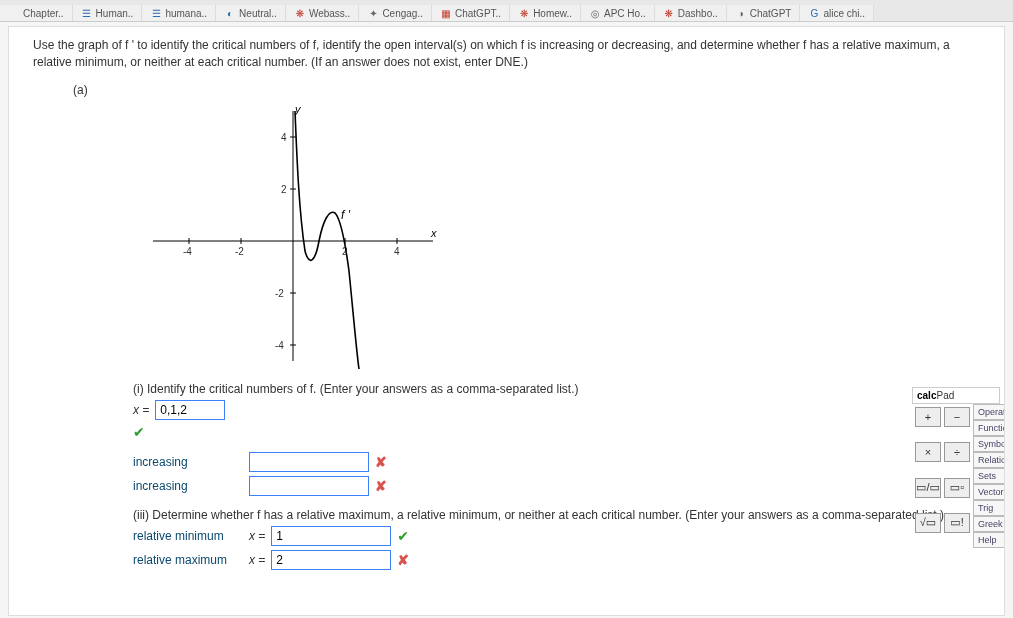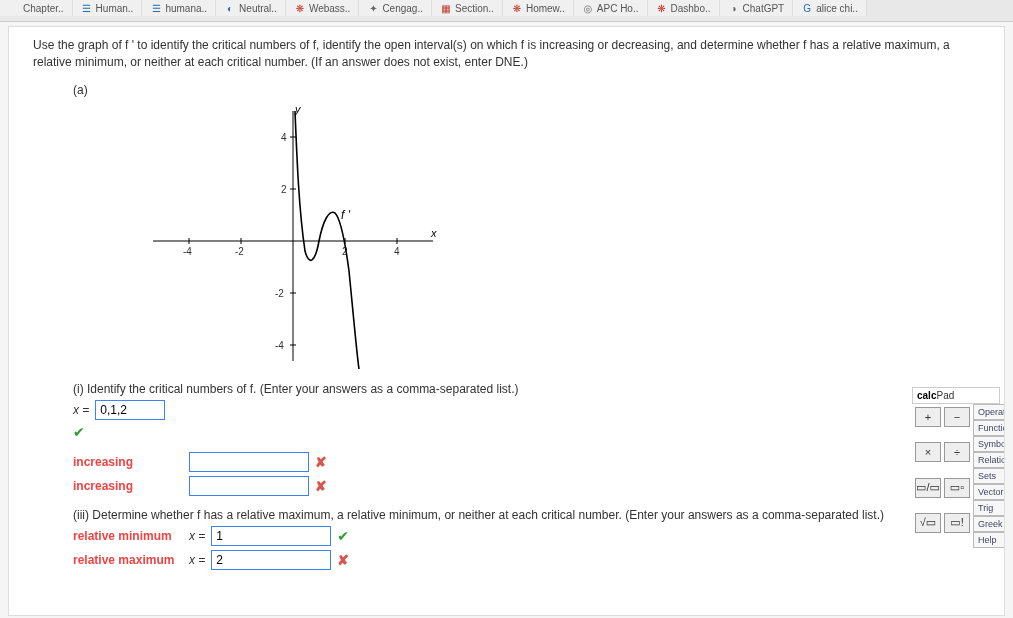--- a/index.html
+++ b/index.html
@@ -1,26 +1,26 @@
 <!DOCTYPE html>
 <html><head>
   <meta charset="utf-8">
   <style>
     * { box-sizing: border-box; margin: 0; padding: 0; }
     body { font-family: Arial, Helvetica, sans-serif; font-size: 12px; color: #333; background: #f5f5f5; width: 1013px; height: 618px; overflow: hidden; position: relative; }
-    .tabs { display: flex; background: #e8e8e8; border-bottom: 1px solid #ccc; height: 22px; align-items: flex-start; }
+    .tabs { display: flex; background: #e8e8e8; border-bottom: 1px solid #ccc; height: 22px; align-items: flex-end; }
     .tab { padding: 2px 8px; font-size: 10px; color: #555; border-right: 1px solid #ddd; display: flex; align-items: center; gap: 3px; cursor: pointer; background: #f0f0f0; white-space: nowrap; overflow: hidden; }
     .tab-icon { width: 12px; height: 12px; display: inline-flex; align-items:center; justify-content:center; font-size:10px; }
     .content { padding: 10px 24px; background: #fff; margin: 4px 8px; border: 1px solid #ddd; height: 590px; position: relative; overflow: hidden; }
     .question-text { font-size: 12px; color: #333; line-height: 1.4; margin-bottom: 12px; }
     .part-label { margin-left: 40px; margin-bottom: 4px; }
     .graph-wrap { margin-left: 110px; margin-bottom: 8px; }
-    .sub { margin-left: 40px; margin-bottom: 12px; font-size: 12px; }
+    .sub { margin-left: 100px; margin-bottom: 12px; font-size: 12px; }
     .row { display: flex; align-items: center; gap: 6px; margin-top: 4px; }
-    .label-left { width: 110px; color: #ef4444; font-weight: bold; }
+    .label-left { width: 110px; color: #0c4a6e; }
     input.ans { border: 1px solid #3b82f6; height: 20px; padding: 2px 4px; font-size: 12px; background: #fff; }
     .w70 { width: 70px; }
     .w120 { width: 120px; }
     .check { color: #2a9d2a; font-size: 14px; }
     .cross { color: #d9534f; font-size: 14px; font-weight: bold; }
     .eq { font-style: italic; }
     
     .calcpad { position: absolute; right: 4px; top: 360px; width: 88px; font-size: 10px; }
     .calcpad-title { text-align: left; padding: 2px 4px; background: #fff; border:1px solid #ccc; }
     .calcpad-title b { color: #000; }
@@ -56,21 +56,21 @@
   <div class="tab">
       <span class="tab-icon icon-red">❋</span>
       <span>Webass..</span>
     </div>
   <div class="tab">
       <span class="tab-icon icon-gray">✦</span>
       <span>Cengag..</span>
     </div>
   <div class="tab">
       <span class="tab-icon icon-red">▦</span>
-      <span>Section..</span>
+      <span>ChatGPT..</span>
     </div>
   <div class="tab">
       <span class="tab-icon icon-red">❋</span>
       <span>Homew..</span>
     </div>
   <div class="tab">
       <span class="tab-icon icon-gray">◎</span>
       <span>APC Ho..</span>
     </div>
   <div class="tab">

